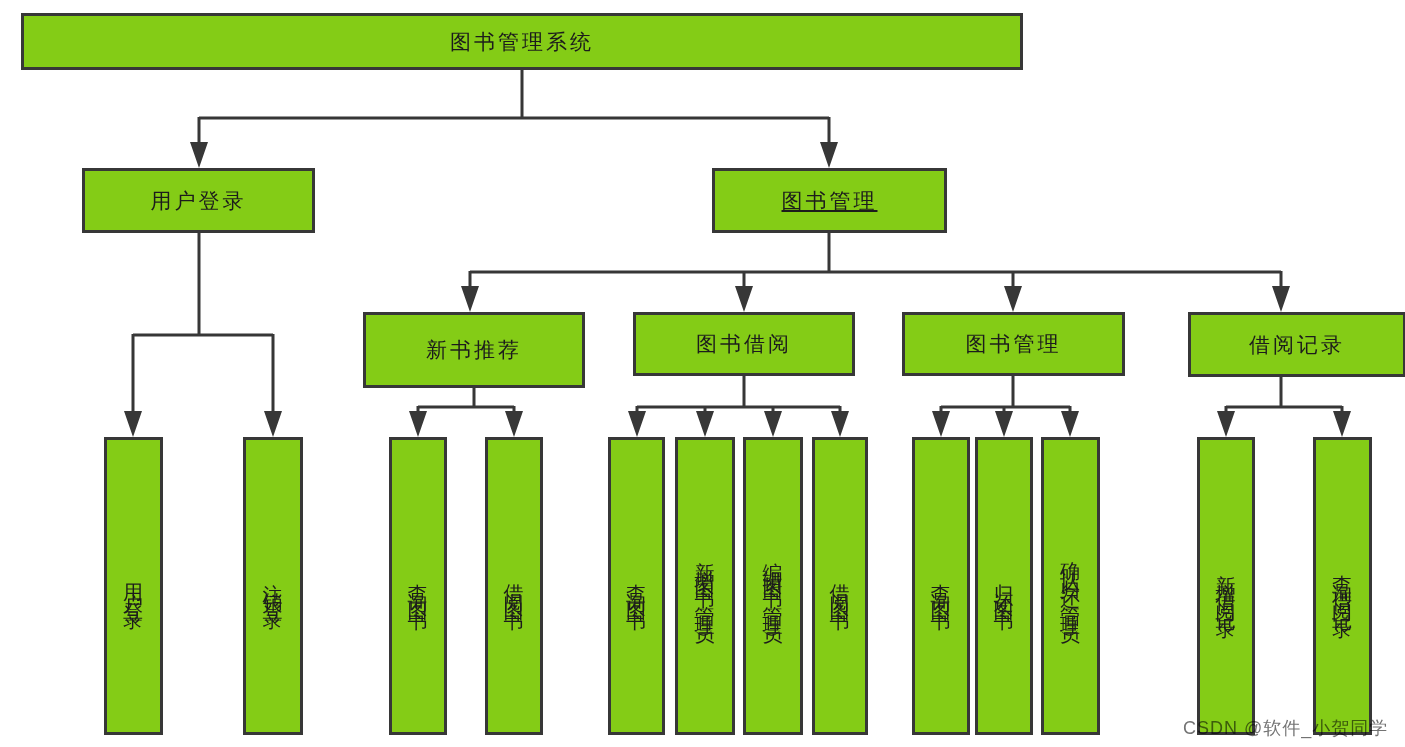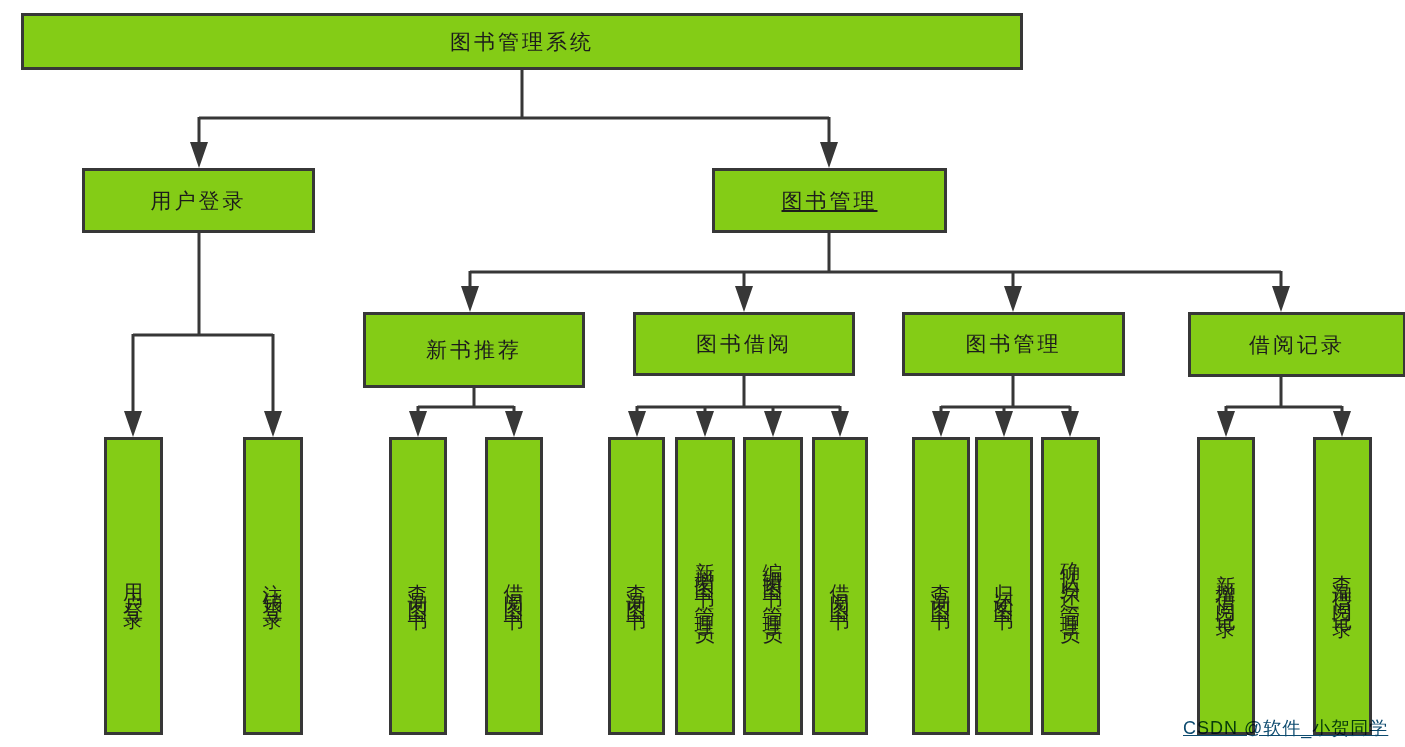--- a/index.html
+++ b/index.html
@@ -62,26 +62,25 @@
   .l9  { left: 912px;  width: 58px; }
   .l10 { left: 975px;  width: 58px; }
   .l11 { left: 1041px; width: 59px; }
   .l12 { left: 1197px; width: 58px; }
   .l13 { left: 1313px; width: 59px; }
   #watermark {
     position: absolute;
     left: 1183px;
     top: 716px;
     font-size: 18px;
-    color: #0c4a6e;
+    color: #737373;
     letter-spacing: 1px;
     white-space: nowrap;
     z-index: 10;
     mix-blend-mode: multiply;
-    text-decoration: underline;
   }
 </style>
 </head>
 <body>
 
 <div id="canvas">
 
   <svg id="connectors" viewBox="0 0 1405 747" xmlns="http://www.w3.org/2000/svg">
     <path d="M522 70 L522 118
              M199 118 L829 118

